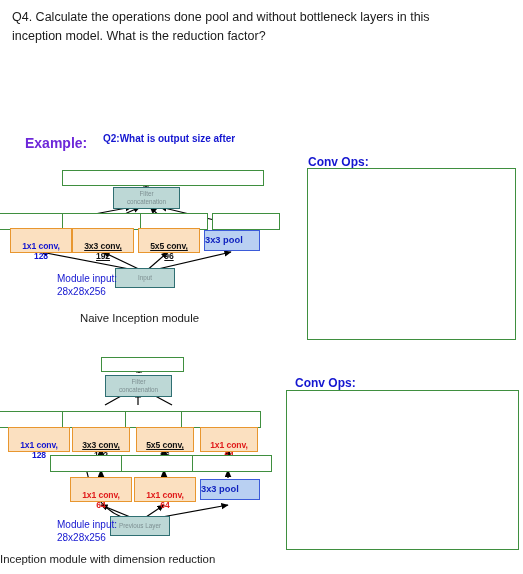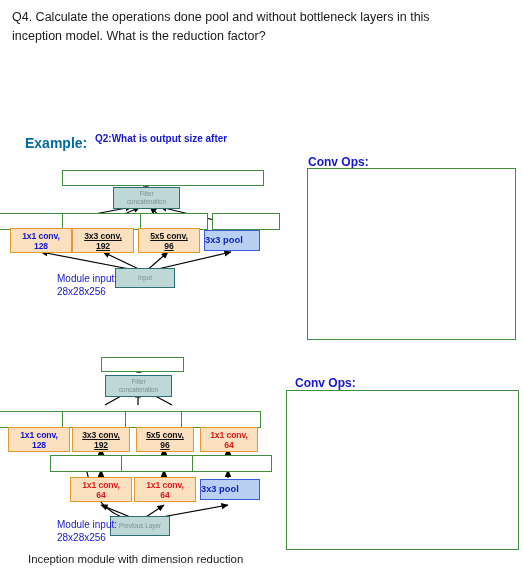--- a/index.html
+++ b/index.html
@@ -23,21 +23,21 @@
     box-sizing:border-box;
   }
   .convbox{
     box-sizing:border-box;
     border:1.4px solid #e8962e;
     background:#fbe0c0;
     text-align:center;
     font-size:8.6px;
     font-weight:bold;
     line-height:1.18;
-    padding-top:2px;
+    padding-top:12px;
     letter-spacing:-0.1px;
   }
   .poolbox{
     box-sizing:border-box;
     border:1.4px solid #3b5bd9;
     background:#b9d0f2;
     text-align:center;
     font-size:9.3px;
     font-weight:bold;
     color:#0d1fbe;
@@ -62,37 +62,37 @@
   .caption{
     font-size:11.4px;color:#1a1a1a;
   }
   .modlabel{
     font-size:10px;font-weight:normal;color:#1416d0;line-height:1.25;margin-left:19px;
   }
   .convops-label{
     font-size:12px;font-weight:bold;color:#1416d0;
   }
   .example-label{
-    font-size:14px;font-weight:bold;color:#0369a1;padding-left:17px;
+    font-size:14px;font-weight:bold;color:#6d28d9;padding-left:17px;
   }
   .q2-label{
     font-size:10px;font-weight:bold;color:#1416d0;line-height:1.3;
   }
   svg.arrows{position:absolute;left:0;top:0;overflow:visible;pointer-events:none;}
 </style>
 </head>
 <body>
 
 <div class="abs" id="question">
   <span>Q4. Calculate the operations done pool and without bottleneck layers in this inception model. What is the reduction factor?</span>
 </div>
 
 <div class="abs example-label" style="left:8px;top:135px;">Example:</div>
 
-<div class="abs q2-label" style="left:95px;top:132px;width:150px;">
+<div class="abs q2-label" style="left:103px;top:132px;width:150px;">
   <div>Q2:What is output size after</div>
 </div>
 
 <div class="abs" id="diagram1" style="left:0px;top:160px;width:290px;height:175px;">
 
   <svg class="arrows" width="290" height="175">
     <defs>
       <marker id="ah1" markerWidth="7" markerHeight="7" refX="5.5" refY="2.6" orient="auto">
         <path d="M0,0 L6,2.6 L0,5.2 z" fill="#000"></path>
       </marker>
@@ -147,20 +147,21 @@
 
   <div class="abs tealbox" style="left:115px;top:108px;width:60px;height:20px;">
     <span>Input</span>
   </div>
 
   <div class="abs modlabel" style="left:38px;top:113px;width:85px;">
     <div>Module input:</div>
     <div>28x28x256</div>
   </div>
 
+  <div class="abs caption" style="left:80px;top:152px;">Naive Inception module</div>
 </div>
 
 <div class="abs convops-label" style="left:308px;top:155px;">Conv Ops:</div>
 <div class="abs greenbox" style="left:307px;top:168px;width:209px;height:172px;">
   <span></span>
 </div>
 
 <div class="abs" id="diagram2" style="left:0px;top:358px;width:290px;height:212px;">
 
   <svg class="arrows" width="290" height="212">
@@ -254,19 +255,19 @@
 
   <div class="abs tealbox" style="left:110px;top:158px;width:60px;height:20px;">
     <span>Previous Layer</span>
   </div>
 
   <div class="abs modlabel" style="left:38px;top:161px;width:85px;">
     <div>Module input:</div>
     <div>28x28x256</div>
   </div>
 
-  <div class="abs caption" style="left:28px;top:195px;">Inception module with dimension reduction</div>
+  <div class="abs caption" style="left:0;top:195px;">Inception module with dimension reduction</div>
 </div>
 
 <div class="abs convops-label" style="left:295px;top:376px;">Conv Ops:</div>
 <div class="abs greenbox" style="left:286px;top:390px;width:233px;height:160px;">
   <span></span>
 </div>
 
 </body></html>

